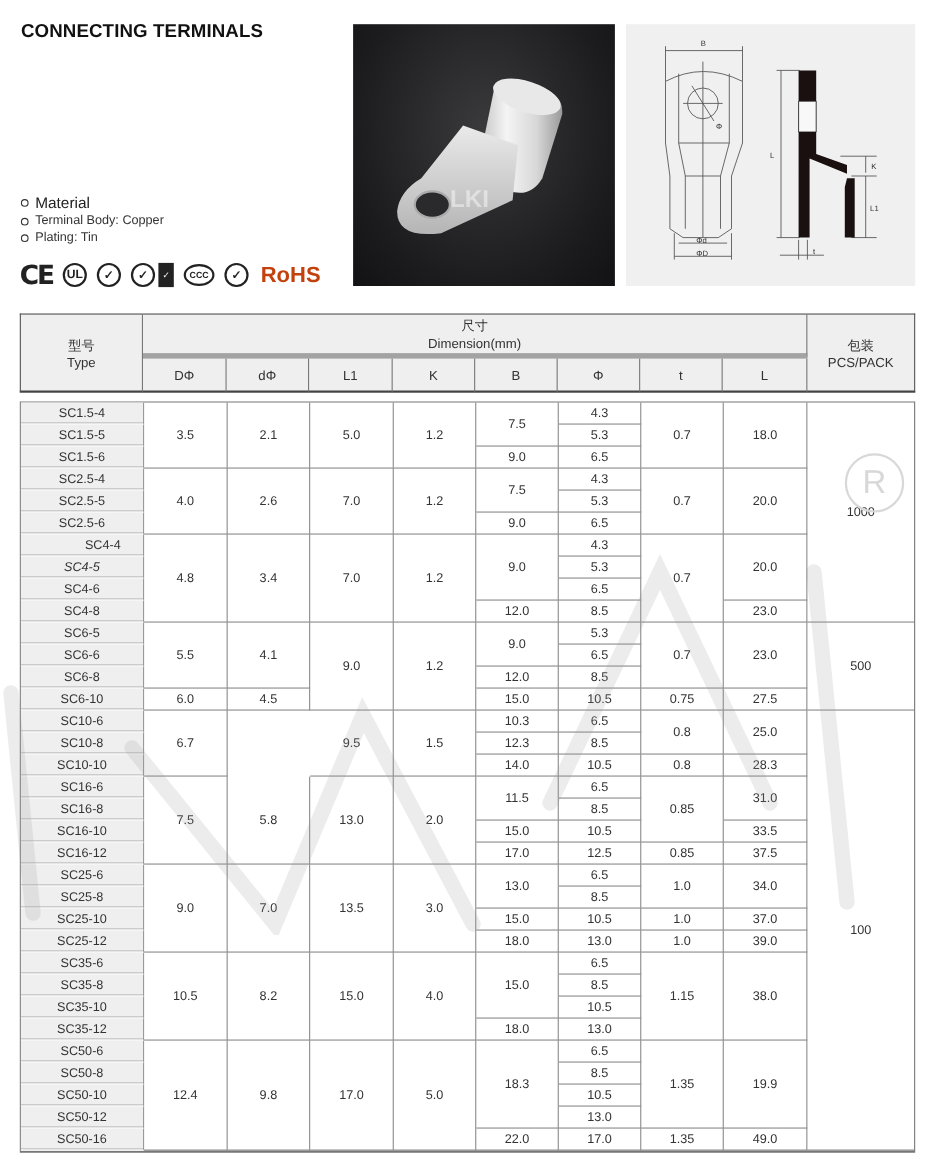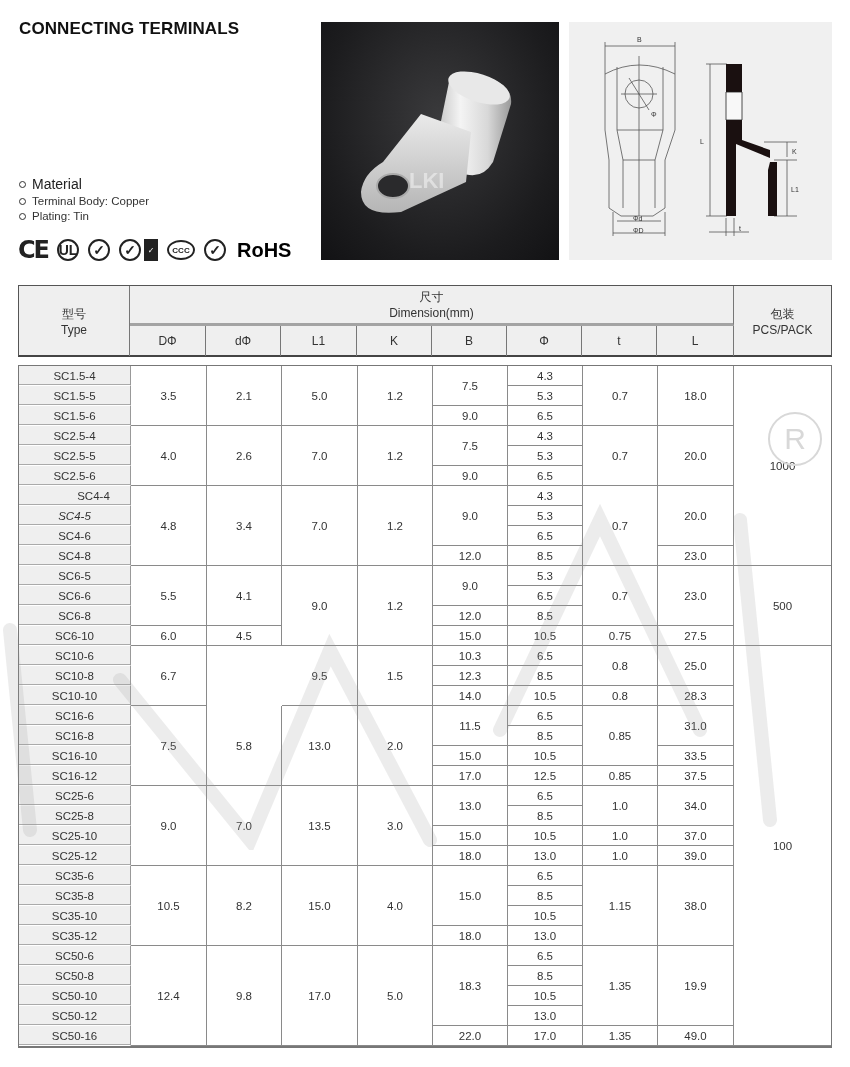--- a/index.html
+++ b/index.html
@@ -6,23 +6,23 @@
   body { width:850px; height:1067px; position:relative; overflow:hidden; font-family:"Liberation Sans", sans-serif; color:#222; }
   .title { position:absolute; left:19px; top:19px; font-size:17px; font-weight:bold; color:#111; letter-spacing:0.1px; }
   .photo { position:absolute; left:321px; top:22px; width:238px; height:238px; background:radial-gradient(ellipse at 50% 40%, #3a3a3c 0%, #1c1c1e 70%, #121214 100%); overflow:hidden; }
   .drawing { position:absolute; left:569px; top:22px; width:263px; height:238px; background:#f0f0f0; }
   .features { position:absolute; left:19px; top:176px; }
   .feat { display:flex; align-items:center; margin-bottom:3px; }
   .bullet { width:5px; height:5px; border:1.5px solid #333; border-radius:50%; margin-right:6px; flex:none; }
   .feat.main span { font-size:14px; color:#222; }
   .feat.sub span { font-size:11.5px; color:#333; }
   .certs { position:absolute; left:18px; top:236px; display:flex; align-items:center; gap:9px; }
-  .cert { width:22px; height:22px; border:2.5px solid #222; border-radius:50%; box-sizing:border-box; display:flex; align-items:center; justify-content:center; font-size:14px; font-weight:bold; color:#222; }
+  .cert { width:22px; height:22px; border:2.5px solid #222; border-radius:50%; box-sizing:border-box; display:flex; align-items:center; justify-content:center; font-size:11px; font-weight:bold; color:#222; }
   .ce { font-size:24px; font-weight:bold; color:#222; letter-spacing:-2px; font-family:"DejaVu Sans", sans-serif; }
-  .rohs { font-size:20px; font-weight:bold; color:#000000; margin-left:2px; }
+  .rohs { font-size:20px; font-weight:bold; color:#c2410c; margin-left:2px; }
   .ccc { width:28px; height:20px; border:2px solid #222; border-radius:50%; box-sizing:border-box; font-size:8px; display:flex; align-items:center; justify-content:center; font-weight:bold; }
   .sqbadge { width:14px; height:22px; background:#222; color:#fff; font-size:8px; display:flex; align-items:center; justify-content:center; margin-left:-6px; }
 
   
   .thead { position:absolute; left:18px; top:285px; width:814px; height:72px; border:1.5px solid #555; border-bottom:2.5px solid #444; box-sizing:border-box; background:#efefef; }
   .thead .c { position:absolute; display:flex; align-items:center; justify-content:center; flex-direction:column; text-align:center; font-size:12px; color:#333; box-sizing:border-box; }
   .zh { font-size:12px; color:#333; }
 
   
   .tbody { position:absolute; left:18px; top:365px; width:814px; border:1px solid #777; border-bottom:2px solid #777; box-sizing:border-box; display:grid;
@@ -147,21 +147,21 @@
   <span class="ccc">CCC</span>
   <span class="cert">✓</span>
   <span class="rohs">RoHS</span>
 </div>
 
 <div class="thead">
   <div class="c" style="left:0;top:0;width:111px;height:70px;border-right:1px solid #777;">
     <span class="zh">型号</span>
     <span>Type</span>
   </div>
-  <div class="c" style="left:111px;top:0;width:604px;height:40px;border-right:1px solid #777;border-bottom:3px solid #a3a3a3;">
+  <div class="c" style="left:111px;top:0;width:604px;height:40px;border-right:1px solid #777;border-bottom:5px solid #a3a3a3;">
     <span class="zh">尺寸</span>
     <span>Dimension(mm)</span>
   </div>
   <div class="c" style="left:715px;top:0;width:97px;height:70px;">
     <span class="zh">包装</span>
     <span>PCS/PACK</span>
   </div>
   <div id="colheads">
       <div class="c" style="left: 111px; top: 40px; width: 76px; height: 30px; border-right: 1px solid rgb(119, 119, 119);">DΦ</div>
       <div class="c" style="left: 187px; top: 40px; width: 75px; height: 30px; border-right: 1px solid rgb(119, 119, 119);">dΦ</div>

